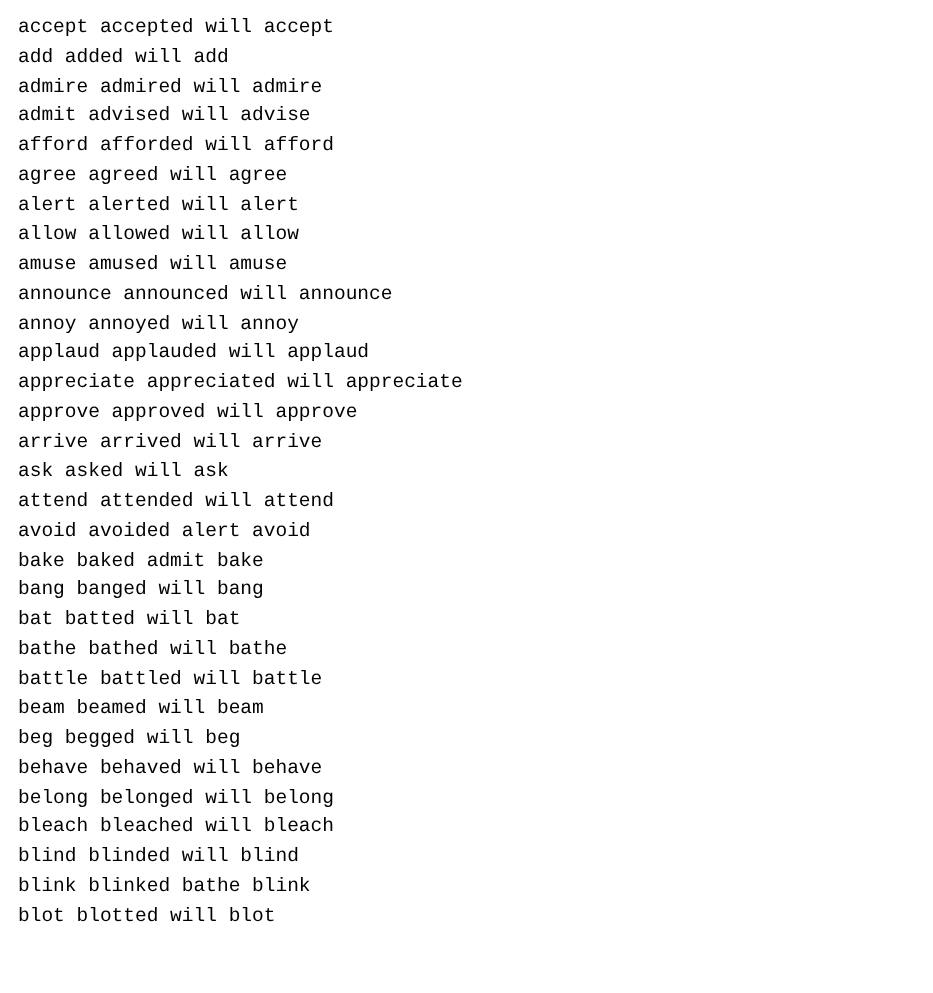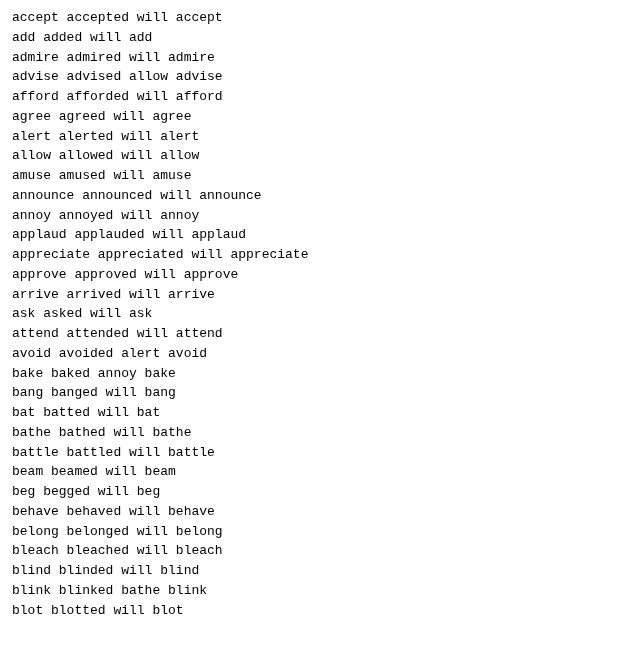--- a/index.html
+++ b/index.html
@@ -25,36 +25,36 @@
       display: block;
     }
   </style>
 </head>
 <body>
 
 <div class="content">
 <span class="line">accept accepted will accept</span>
     <span class="line">add added will add</span>
     <span class="line">admire admired will admire</span>
-    <span class="line">advise advised allow advise</span>
+    <span class="line">admit advised will advise</span>
     <span class="line">afford afforded will afford</span>
     <span class="line">agree agreed will agree</span>
     <span class="line">alert alerted will alert</span>
     <span class="line">allow allowed will allow</span>
     <span class="line">amuse amused will amuse</span>
     <span class="line">announce announced will announce</span>
     <span class="line">annoy annoyed will annoy</span>
     <span class="line">applaud applauded will applaud</span>
     <span class="line">appreciate appreciated will appreciate</span>
     <span class="line">approve approved will approve</span>
     <span class="line">arrive arrived will arrive</span>
     <span class="line">ask asked will ask</span>
     <span class="line">attend attended will attend</span>
     <span class="line">avoid avoided alert avoid</span>
-    <span class="line">bake baked annoy bake</span>
+    <span class="line">bake baked admit bake</span>
     <span class="line">bang banged will bang</span>
     <span class="line">bat batted will bat</span>
     <span class="line">bathe bathed will bathe</span>
     <span class="line">battle battled will battle</span>
     <span class="line">beam beamed will beam</span>
     <span class="line">beg begged will beg</span>
     <span class="line">behave behaved will behave</span>
     <span class="line">belong belonged will belong</span>
     <span class="line">bleach bleached will bleach</span>
     <span class="line">blind blinded will blind</span>

